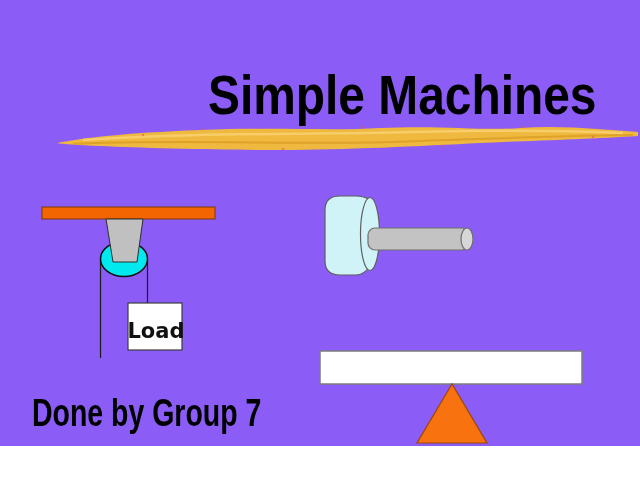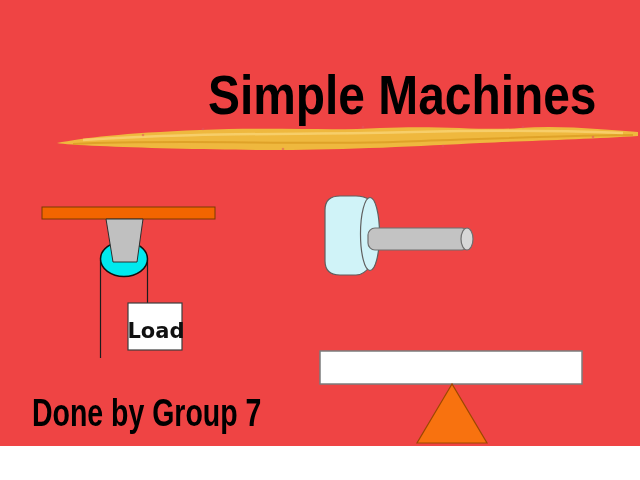--- a/index.html
+++ b/index.html
@@ -1,17 +1,17 @@
 <!DOCTYPE html>
 <html><head>
 <meta charset="utf-8">
 <style>
   html,body{margin:0;padding:0;background:#fff;}
   .stage{
-    position:relative;width:640px;height:446px;background:#ef4444;
+    position:relative;width:640px;height:446px;background:#8b5cf6;
     overflow:hidden;font-family:"Liberation Sans",sans-serif;
   }
   .title{
     position:absolute;left:208px;top:67px;margin:0;
     font-family:"Liberation Sans",sans-serif;
     font-weight:bold;font-size:56px;line-height:1;color:#000;
     white-space:nowrap;letter-spacing:0;
     transform:scaleX(.855);transform-origin:0 0;
   }
   .credit{

